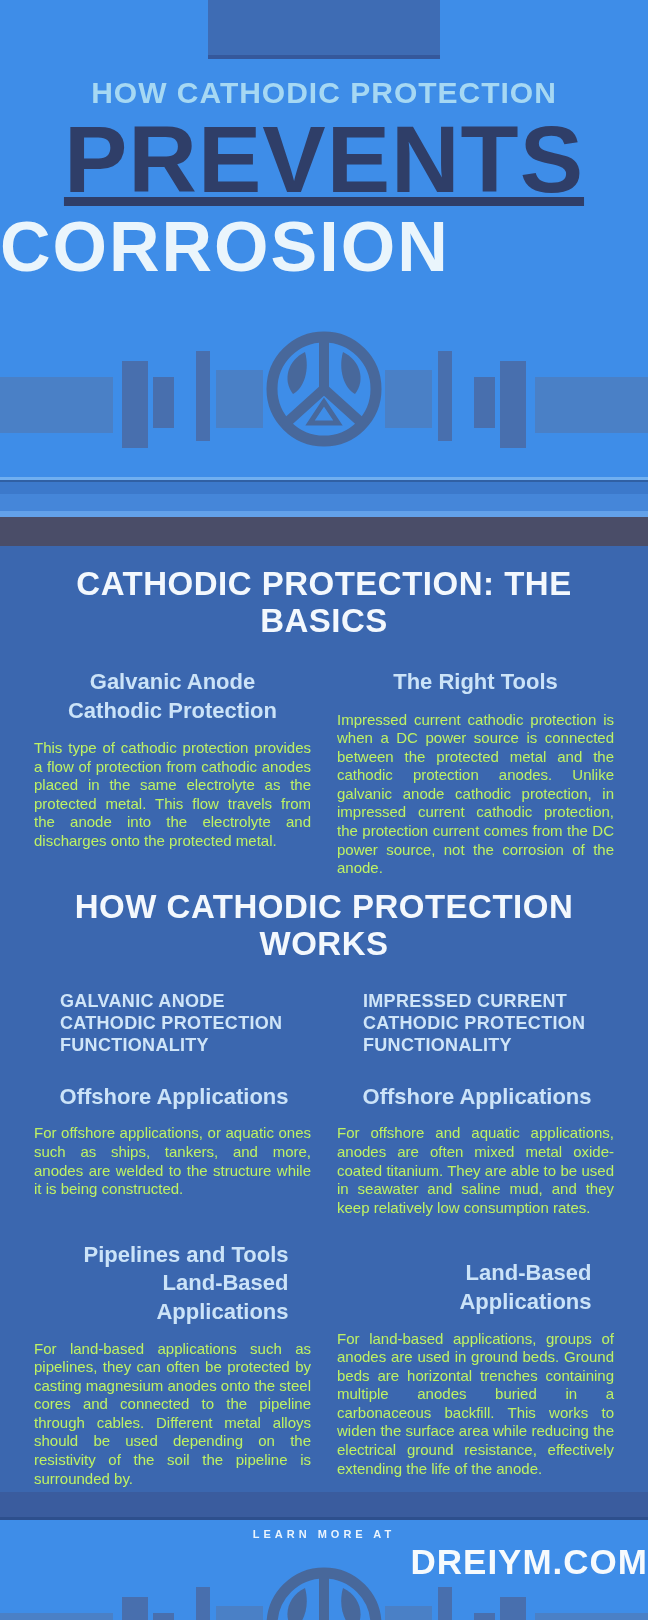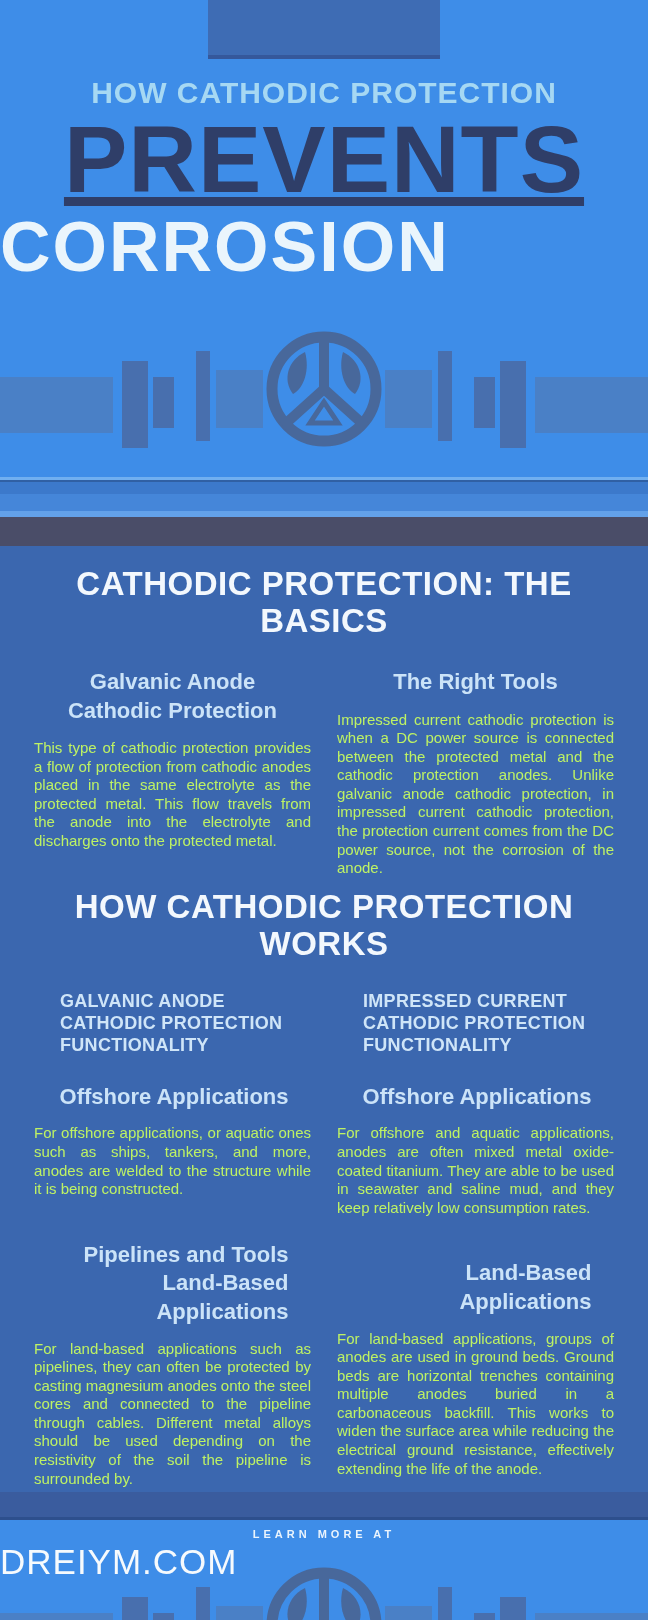--- a/index.html
+++ b/index.html
@@ -48,22 +48,22 @@
   .app-block + .app-block{margin-top:42px;}
   .app-title{
     margin:0 auto 13px;max-width:232px;text-align:right;
     font-size:22px;font-weight:bold;line-height:1.3;color:#CBE3F8;}
   
   .footer-band{position:absolute;top:1492px;left:0;width:648px;height:25px;background:#3A5C9E;}
   .footer-line{position:absolute;top:1517px;left:0;width:648px;height:3px;background:#2D4F8D;}
   .footer{position:absolute;top:1520px;left:0;width:648px;height:100px;background:#3E8DE8;overflow:hidden;}
   .footer-kicker{position:relative;z-index:2;margin-top:8px;text-align:center;
     font-size:11px;font-weight:bold;letter-spacing:4px;color:#EAF4FD;}
-  .footer-site{position:relative;z-index:2;margin-top:2px;text-align:left;
-    font-size:35px;font-weight:normal;letter-spacing:1px;color:#F6FAFD;}
+  .footer-site{position:relative;z-index:2;margin-top:2px;text-align:right;
+    font-size:35px;font-weight:bold;letter-spacing:1px;color:#F6FAFD;}
   .pipe-footer{position:absolute;top:46px;left:0;z-index:1;}
 </style>
 </head>
 <body>
 
 <div class="page">
 
   <div class="header">
     <div class="top-tab"></div>
     <div class="kicker">HOW CATHODIC PROTECTION</div>

